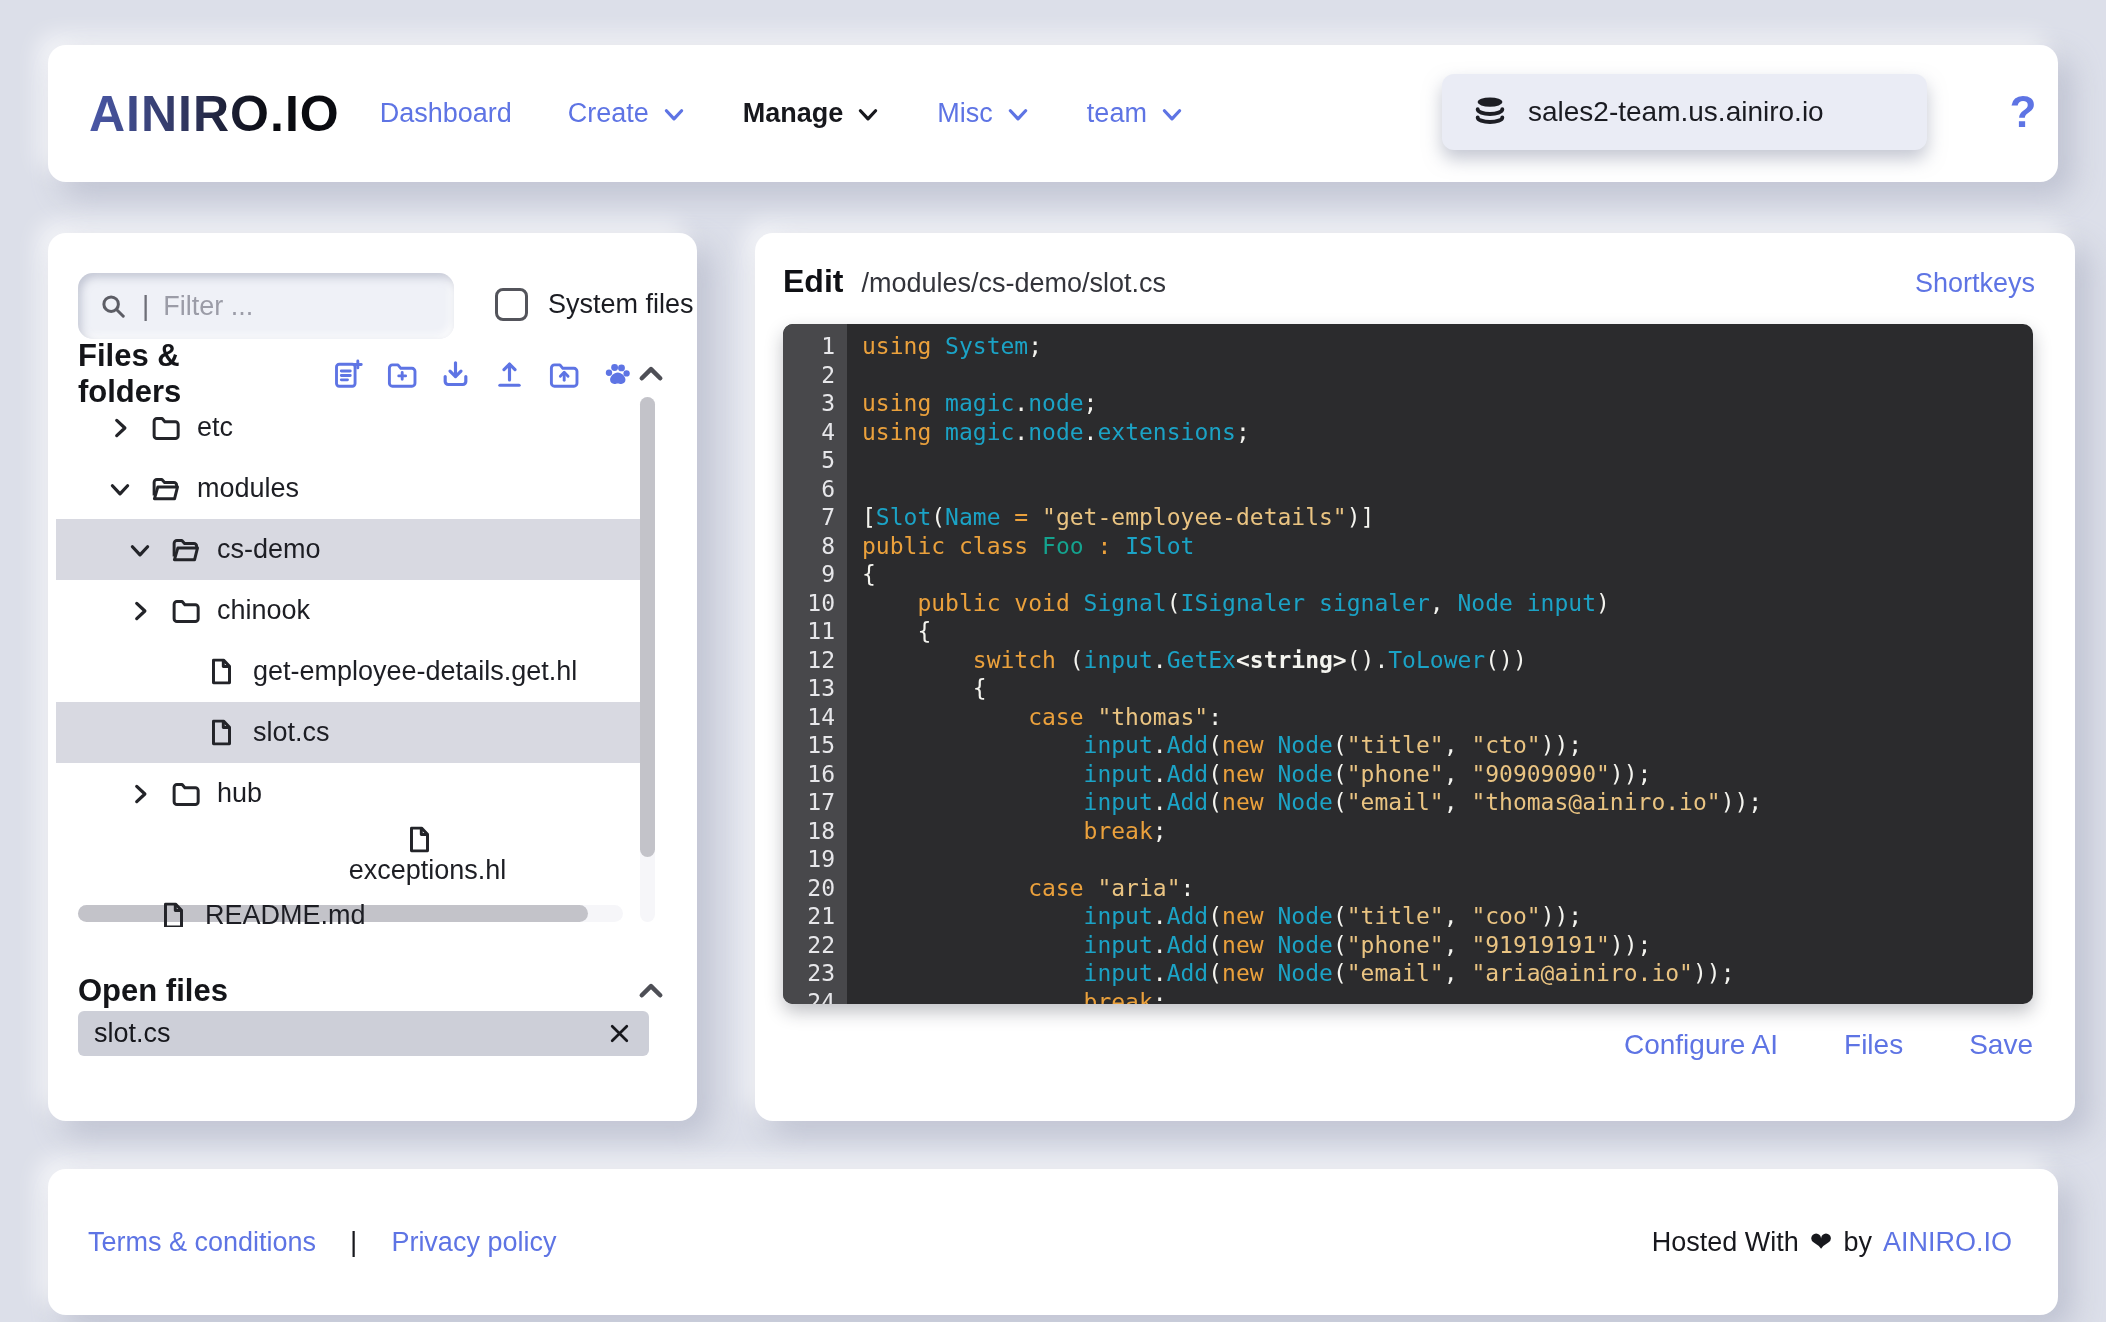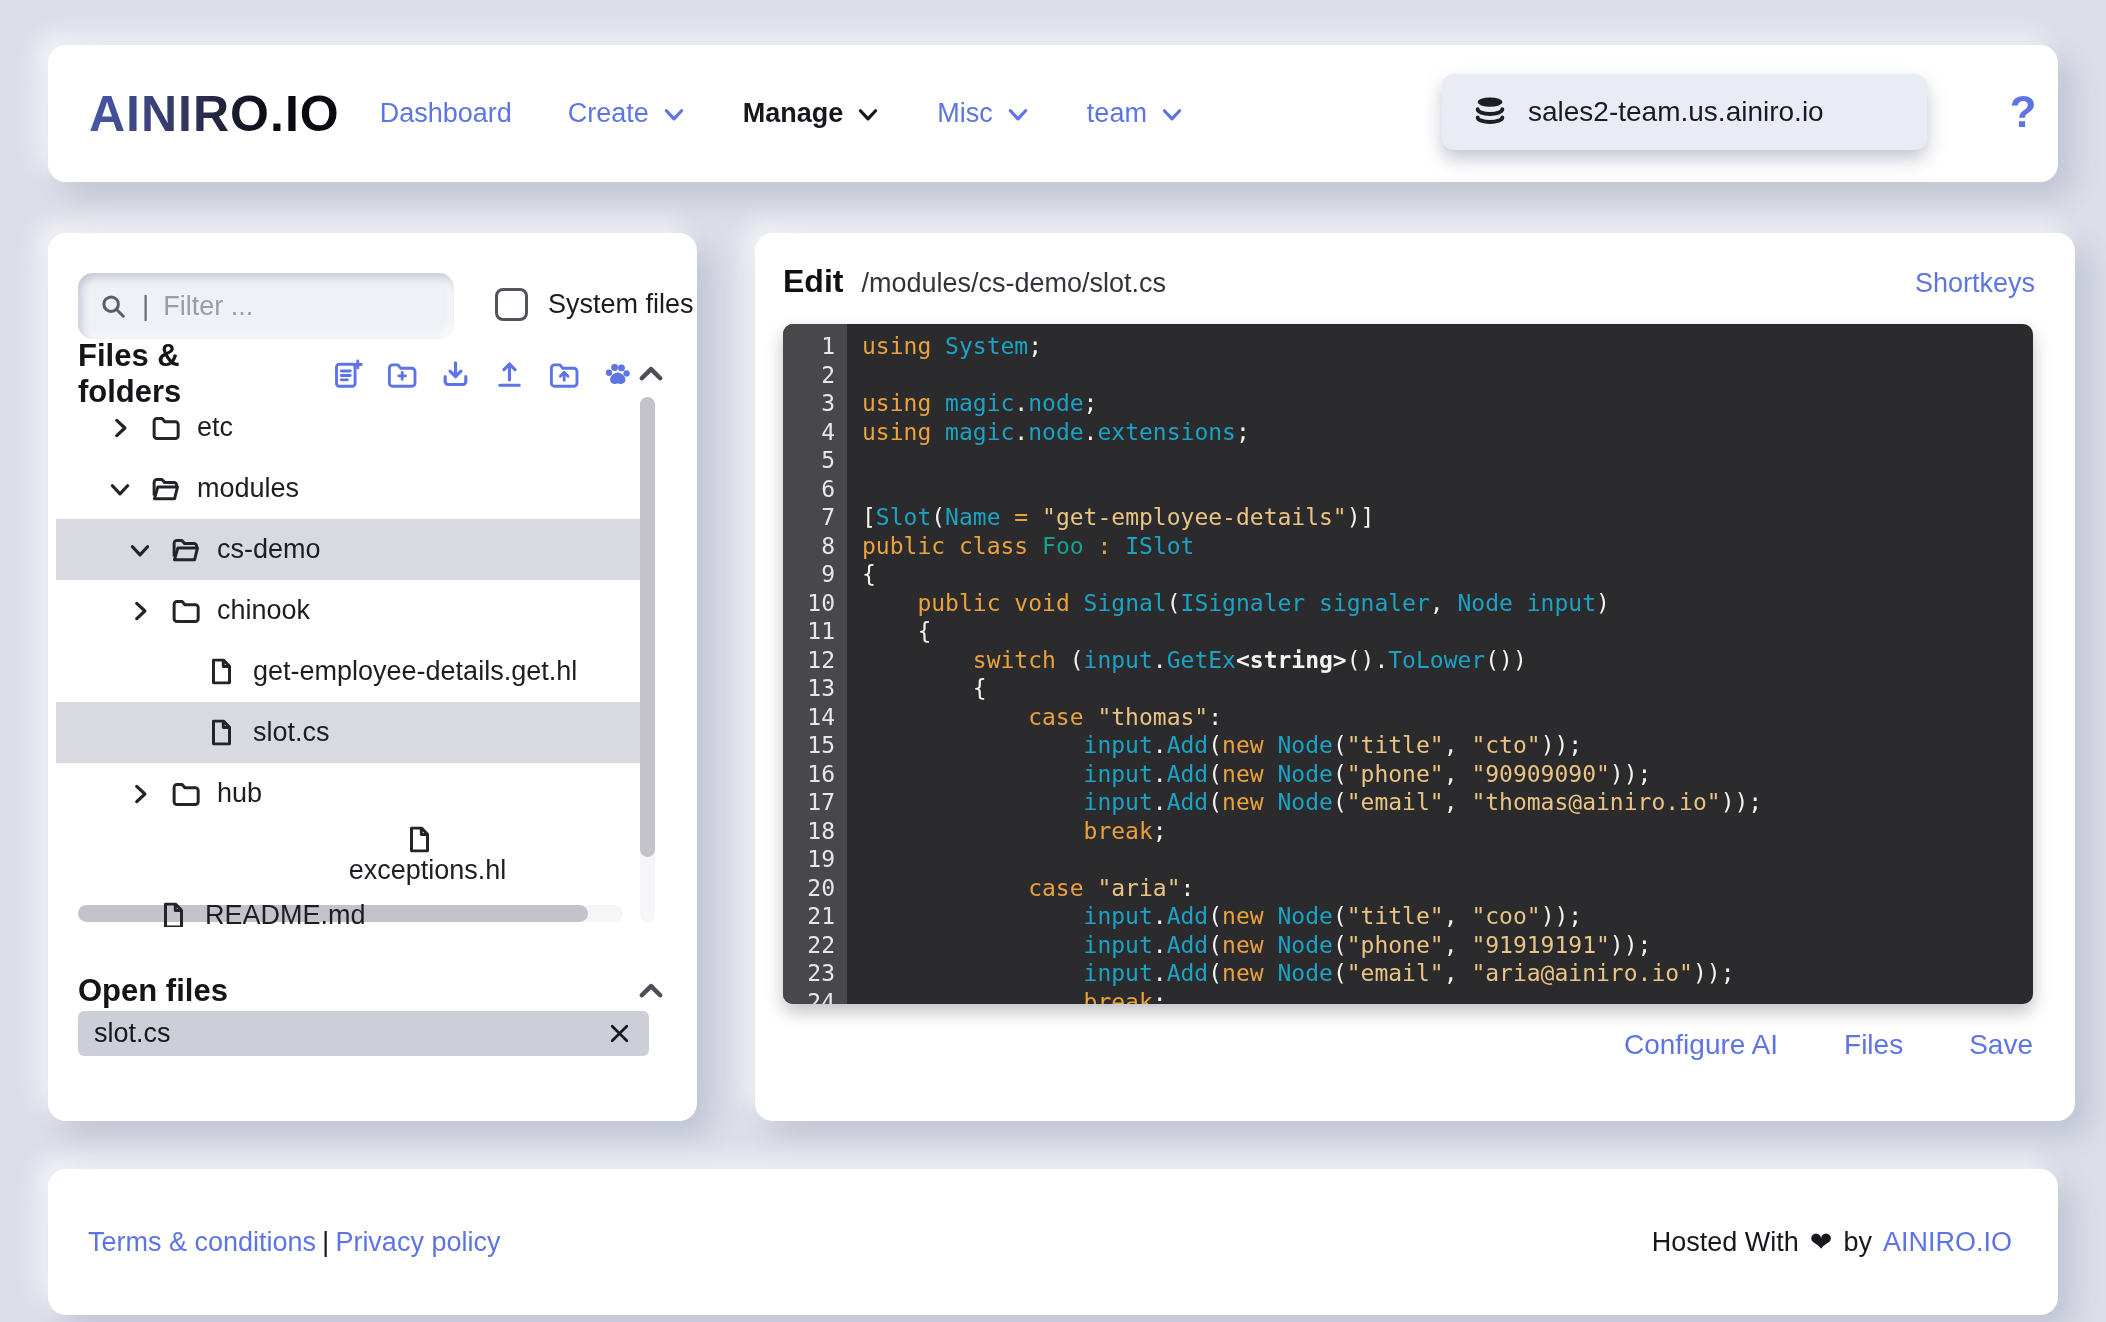--- a/index.html
+++ b/index.html
@@ -128,21 +128,21 @@
   .b { color:var(--plain); font-weight:700; }
 
   .editor-actions {
     position:absolute; left:28px; top:796px; width:1250px;
     display:flex; justify-content:flex-end; gap:66px; align-items:center;
   }
   .action-btn { font-size:28px; color:var(--accent); cursor:pointer; background:none; border:none; font-family:inherit; }
 
   
   .footer { left:48px; top:1169px; width:2010px; height:146px; display:flex; align-items:center; }
-  .footer-links { display:flex; align-items:center; gap:6px; margin-left:40px; font-size:27px; }
+  .footer-links { display:flex; align-items:center; gap:34px; margin-left:40px; font-size:27px; }
   .footer-link { color:var(--accent); cursor:pointer; }
   .footer-divider { color:#17181d; font-size:28px; }
   .hosted { margin-left:auto; margin-right:46px; font-size:27px; color:#17181d; display:flex; gap:11px; align-items:center; }
   .hosted-link { color:var(--accent); cursor:pointer; }
 </style>
 </head>
 <body>
 
 <header class="card navbar">
   <div class="logo">AINIRO.IO</div>

